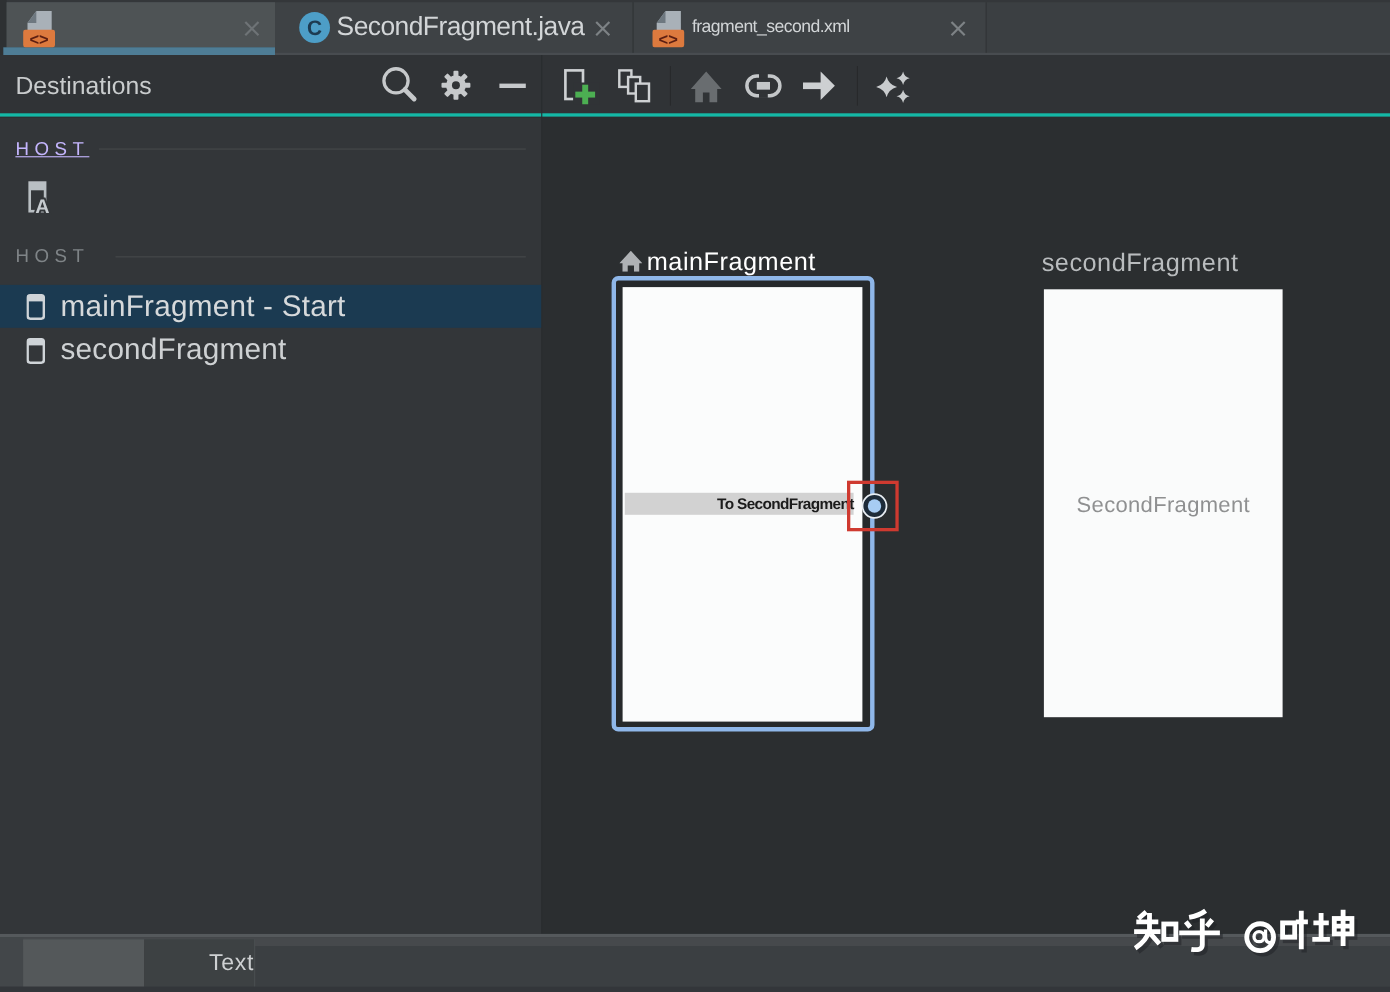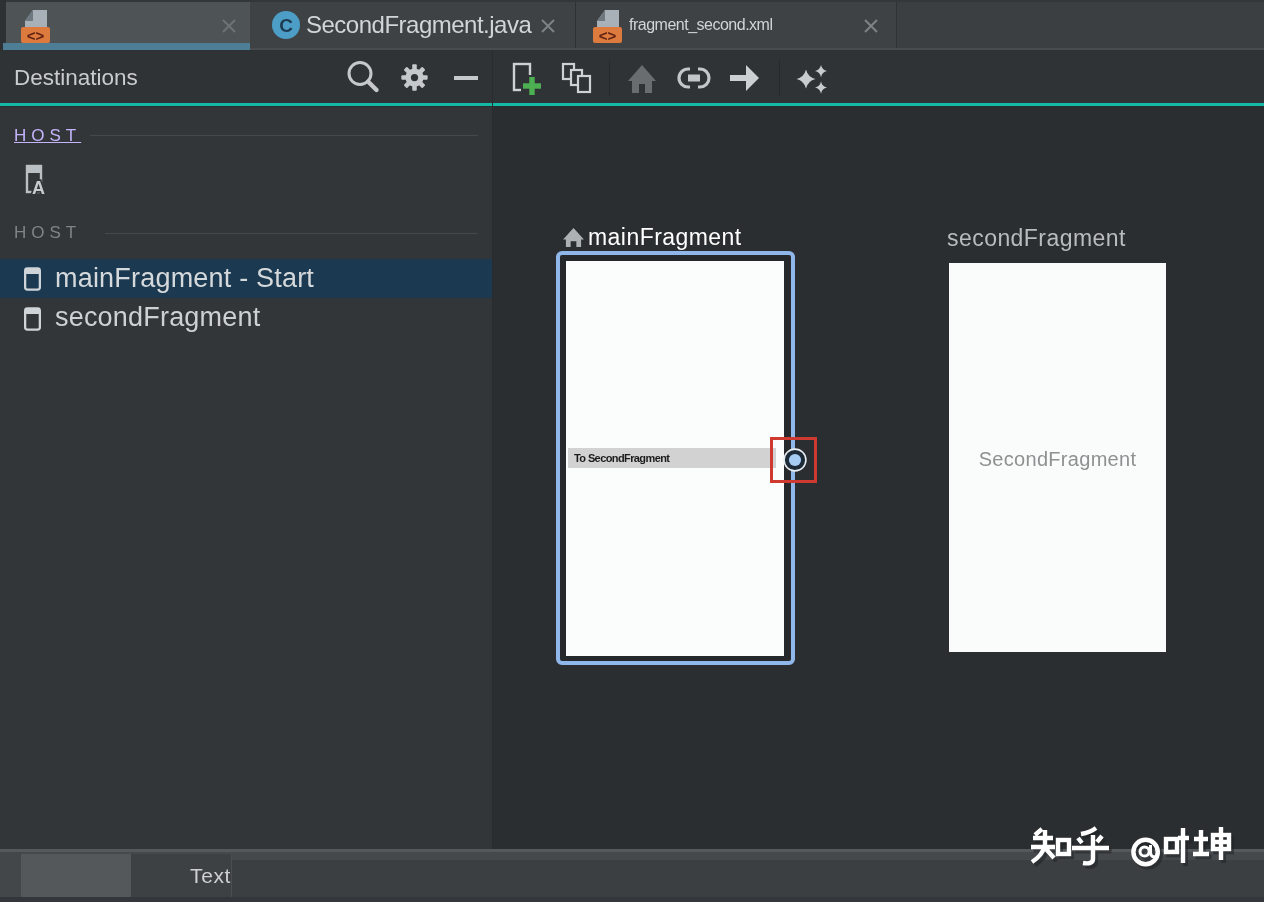--- a/index.html
+++ b/index.html
@@ -155,21 +155,21 @@
 <div class="abs" id="canvas" style="left:493px;top:107px;width:771px;height:742px;background:#2b2e30;">
 
   <svg class="abs" style="left:70px;top:121px;" width="21" height="19" viewBox="0 0 22 20">
     <path d="M11 0 L22 12 H19 V20 H14 V14 H8 V20 H3 V12 H0 Z" fill="#aeb1b4"></path>
   </svg>
   <div class="abs" style="left:95px;top:118px;height:24px;line-height:24px;font-size:23px;letter-spacing:0.45px;color:#ffffff;">mainFragment</div>
 
   <div class="abs" style="left:63px;top:144px;width:239px;height:414px;background:#26292b;border:4.2px solid #8fb7e9;border-radius:6px;"></div>
   <div class="abs" style="left:73px;top:154px;width:218px;height:395px;background:#fbfcfc;"></div>
 
-  <div class="abs" style="left:75px;top:341px;width:208px;height:20px;background:#d2d2d2;text-align:left;text-indent:6px;line-height:20px;font-size:11px;letter-spacing:-0.6px;font-weight:bold;color:#1c1c1c;">To SecondFragment</div>
+  <div class="abs" style="left:75px;top:341px;width:208px;height:20px;background:#d2d2d2;text-align:right;text-indent:6px;line-height:20px;font-size:14px;letter-spacing:-0.6px;font-weight:bold;color:#1c1c1c;">To SecondFragment</div>
 
   <div class="abs" style="left:277px;top:330px;width:47px;height:46px;border:3px solid #cf3a30;"></div>
 
   <svg class="abs" style="left:289px;top:340px;" width="26" height="26" viewBox="0 0 26 26">
     <circle cx="13" cy="13" r="10.9" fill="#1d2b39" stroke="#e8edf2" stroke-width="1.6"></circle>
     <circle cx="13" cy="13" r="6.1" fill="#a7ccf3"></circle>
   </svg>
 
   <div class="abs" style="left:454px;top:119px;height:24px;line-height:24px;font-size:23px;letter-spacing:0.45px;color:#b9bcbe;">secondFragment</div>
   <div class="abs" style="left:456px;top:156px;width:217px;height:389px;background:#fafbfb;"></div>

